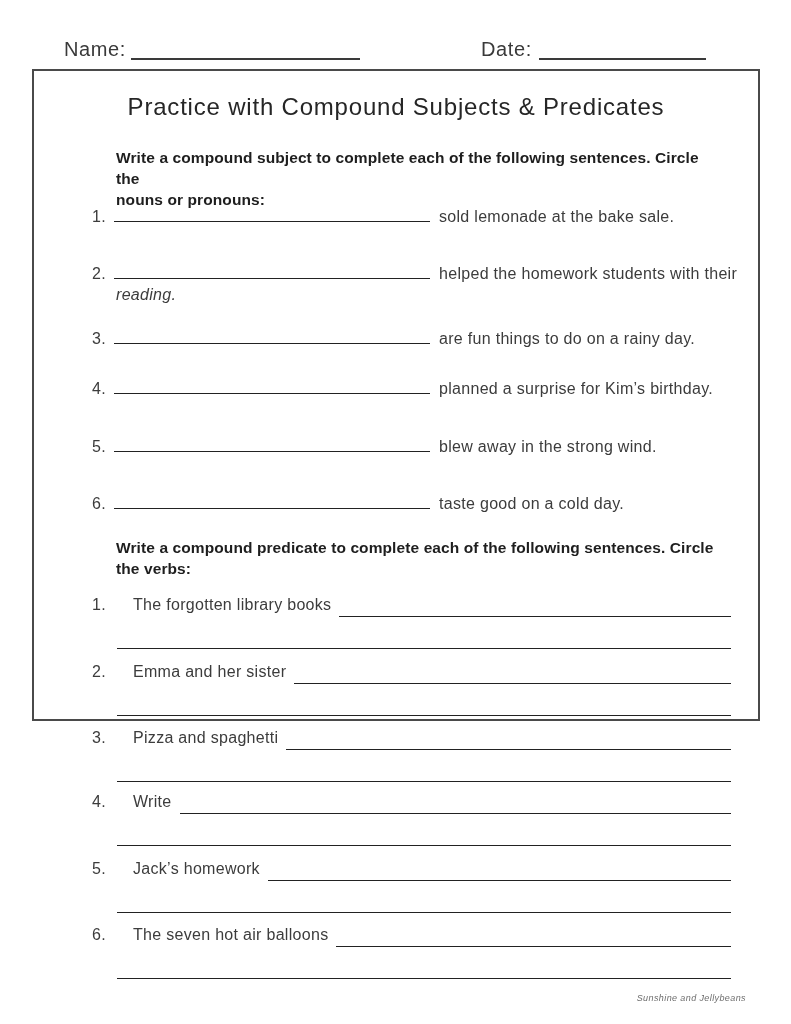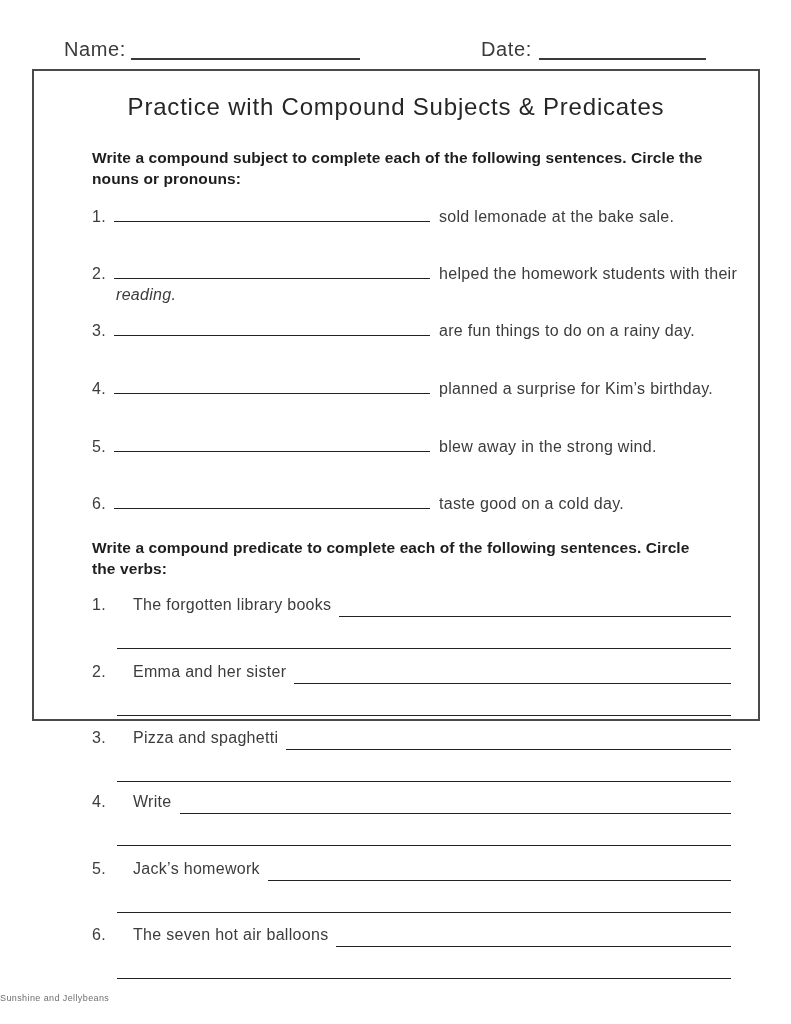--- a/index.html
+++ b/index.html
@@ -31,21 +31,21 @@
     position:absolute; top:22px; left:0; width:100%;
     text-align:center; font-size:24px; letter-spacing:0.8px; color:#262626;
   }
   .instr {
     position:absolute; left:58px; width:632px;
     font-weight:bold; font-size:15.5px; line-height:21px; color:#1e1e1e;
     letter-spacing:0.1px;
   }
   .instr1 { top:76px; }
   .instr2 { top:466px; }
-  .instr-line { display:block; }
+  .instr-line { display:block;margin-left:24px; }
 
   
   .s1-item {
     position:absolute; left:58px; width:648px;
     font-size:16px; line-height:21px; letter-spacing:0.3px; color:#3c3c3c;
     padding-left:24px; text-indent:-24px;
   }
   .s1-num { display:inline-block; width:22px; text-indent:0; }
   .s1-blank {
     display:inline-block; width:316px; height:14px;
@@ -59,22 +59,22 @@
     display:flex; align-items:stretch; height:21px;
     font-size:16px; letter-spacing:0.3px; color:#3c3c3c;
   }
   .s2-num { width:25px; flex:0 0 auto; }
   .s2-pre { white-space:nowrap; flex:0 0 auto;margin-left:16px; }
   .s2-fill { flex:1 1 auto; border-bottom:1.5px solid #222; margin-left:8px; }
   .s2-row2 { margin-left:25px; border-bottom:1.5px solid #222; height:32px; }
 
   
   .footer {
-    position:absolute; top:993px; left:0; width:746px; text-align:left;
-    font-size:9px; letter-spacing:0.4px; color:#6e6e6e;
+    position:absolute; top:993px; left:0; width:746px; text-align:right;
+    font-size:9px; letter-spacing:0.4px; color:#6e6e6e;font-style:italic;
   }
 </style>
 </head>
 <body>
 
 <div class="topbar">
   <span class="field-label name-label">Name:</span>
   <span class="write-line name-line"></span>
   <span class="field-label date-label">Date:</span>
   <span class="write-line date-line"></span>
@@ -89,21 +89,21 @@
     <span class="instr-line">nouns or pronouns:</span>
   </div>
 
   <div class="s1-item" style="top:135px">
     <span class="s1-num">1.</span><span class="s1-blank"></span><span>sold lemonade at the bake sale.</span>
   </div>
   <div class="s1-item" style="top:192px">
     <span class="s1-num">2.</span><span class="s1-blank"></span><span>helped the homework students with their</span>
     <span class="s1-wrap2">reading.</span>
   </div>
-  <div class="s1-item" style="top:249px">
+  <div class="s1-item" style="top:257px">
     <span class="s1-num">3.</span><span class="s1-blank"></span><span>are fun things to do on a rainy day.</span>
   </div>
   <div class="s1-item" style="top:307px">
     <span class="s1-num">4.</span><span class="s1-blank"></span><span>planned a surprise for Kim’s birthday.</span>
   </div>
   <div class="s1-item" style="top:365px">
     <span class="s1-num">5.</span><span class="s1-blank"></span><span>blew away in the strong wind.</span>
   </div>
   <div class="s1-item" style="top:422px">
     <span class="s1-num">6.</span><span class="s1-blank"></span><span>taste good on a cold day.</span>

